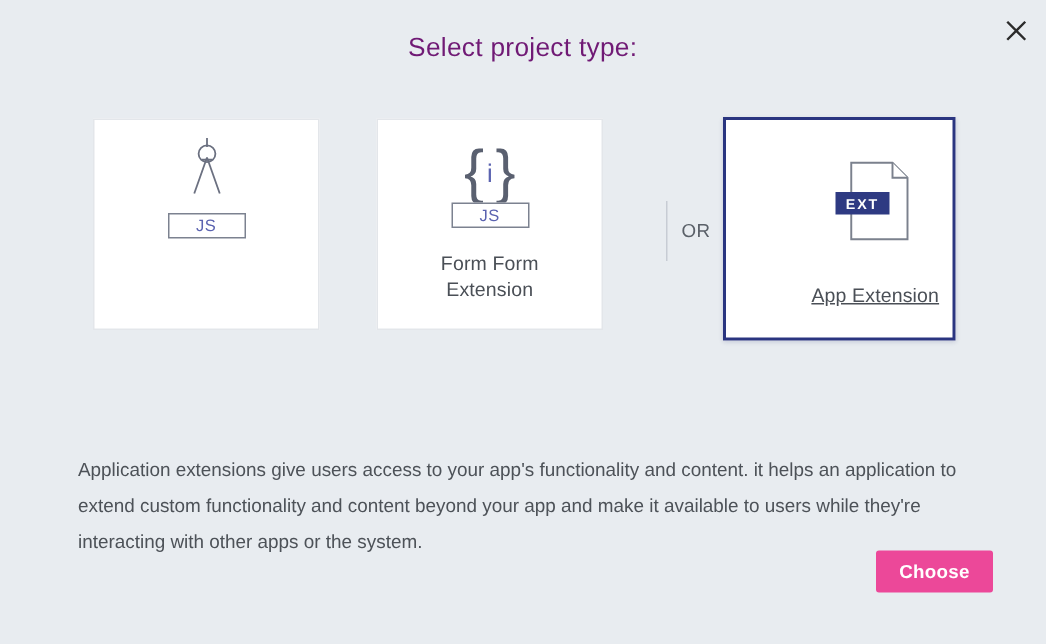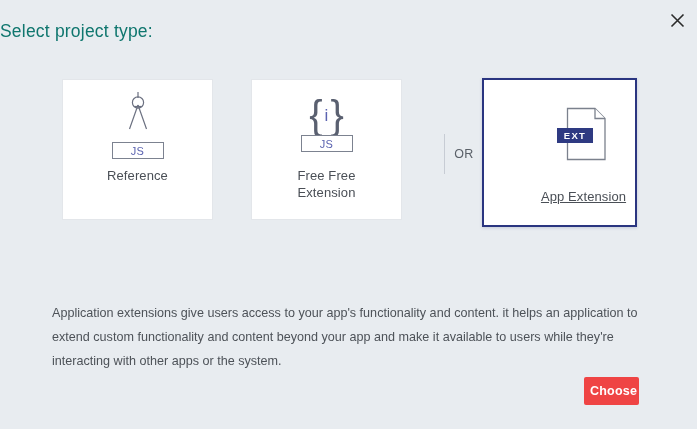--- a/index.html
+++ b/index.html
@@ -31,23 +31,23 @@
     color: #2b2b2b;
   }
   #close-btn svg { display: block; }
 
   
   #dialog-title {
     position: absolute;
     top: 21px;
     left: 0;
     width: 697px;
-    text-align: left;
+    text-align: center;
     font-size: 17.5px;
-    color: #0f766e;
+    color: #701a75;
     letter-spacing: 0.2px;
   }
 
   
   #card-row {
     position: absolute;
     top: 79px;
     left: 62px;
     width: 575px;
     height: 150px;
@@ -161,24 +161,24 @@
     font-size: 12.6px;
     line-height: 24px;
     color: #4d5258;
     margin-top: 36px;
   }
 
   
   #choose-btn {
     position: absolute;
     left: 584px;
-    top: 377px;
-    width: 55px;
+    top: 367px;
+    width: 78px;
     height: 28px;
-    background: #ef4444;
+    background: #ec4899;
     color: #ffffff;
     border: none;
     border-radius: 2px;
     font-family: "Liberation Sans", sans-serif;
     font-size: 12.5px;
     font-weight: bold;
     cursor: pointer;
     letter-spacing: 0.2px;
   }
 </style>
@@ -206,35 +206,34 @@
         <circle cx="20" cy="11.5" r="5.6" stroke="#6b7080" stroke-width="1.2" fill="none"></circle>
 
         <path d="M16.5 15.5 L23.5 15.5" stroke="#6b7080" stroke-width="1.2" fill="none"></path>
 
         <path d="M20 14 L11.5 38" stroke="#6b7080" stroke-width="1.2" fill="none"></path>
         <path d="M20 14 L28.5 38" stroke="#6b7080" stroke-width="1.2" fill="none"></path>
       </svg>
       <div class="js-chip">JS</div>
     </div>
     <div class="card-label">
-      <div>Reference</div>
     </div>
   </div>
 
   <div class="card" id="card-freeform">
     <div class="card-icon">
       <div class="braces">
         <span class="brace">{</span>
         <span class="letter">i</span>
         <span class="brace">}</span>
       </div>
       <div class="js-chip">JS</div>
     </div>
     <div class="card-label">
-      <div>Free Free</div>
+      <div>Form Form</div>
       <div>Extension</div>
     </div>
   </div>
 
   <div id="or-divider">
     <div class="vline"></div>
     <div class="or-text">OR</div>
     <div class="vline"></div>
   </div>
 

